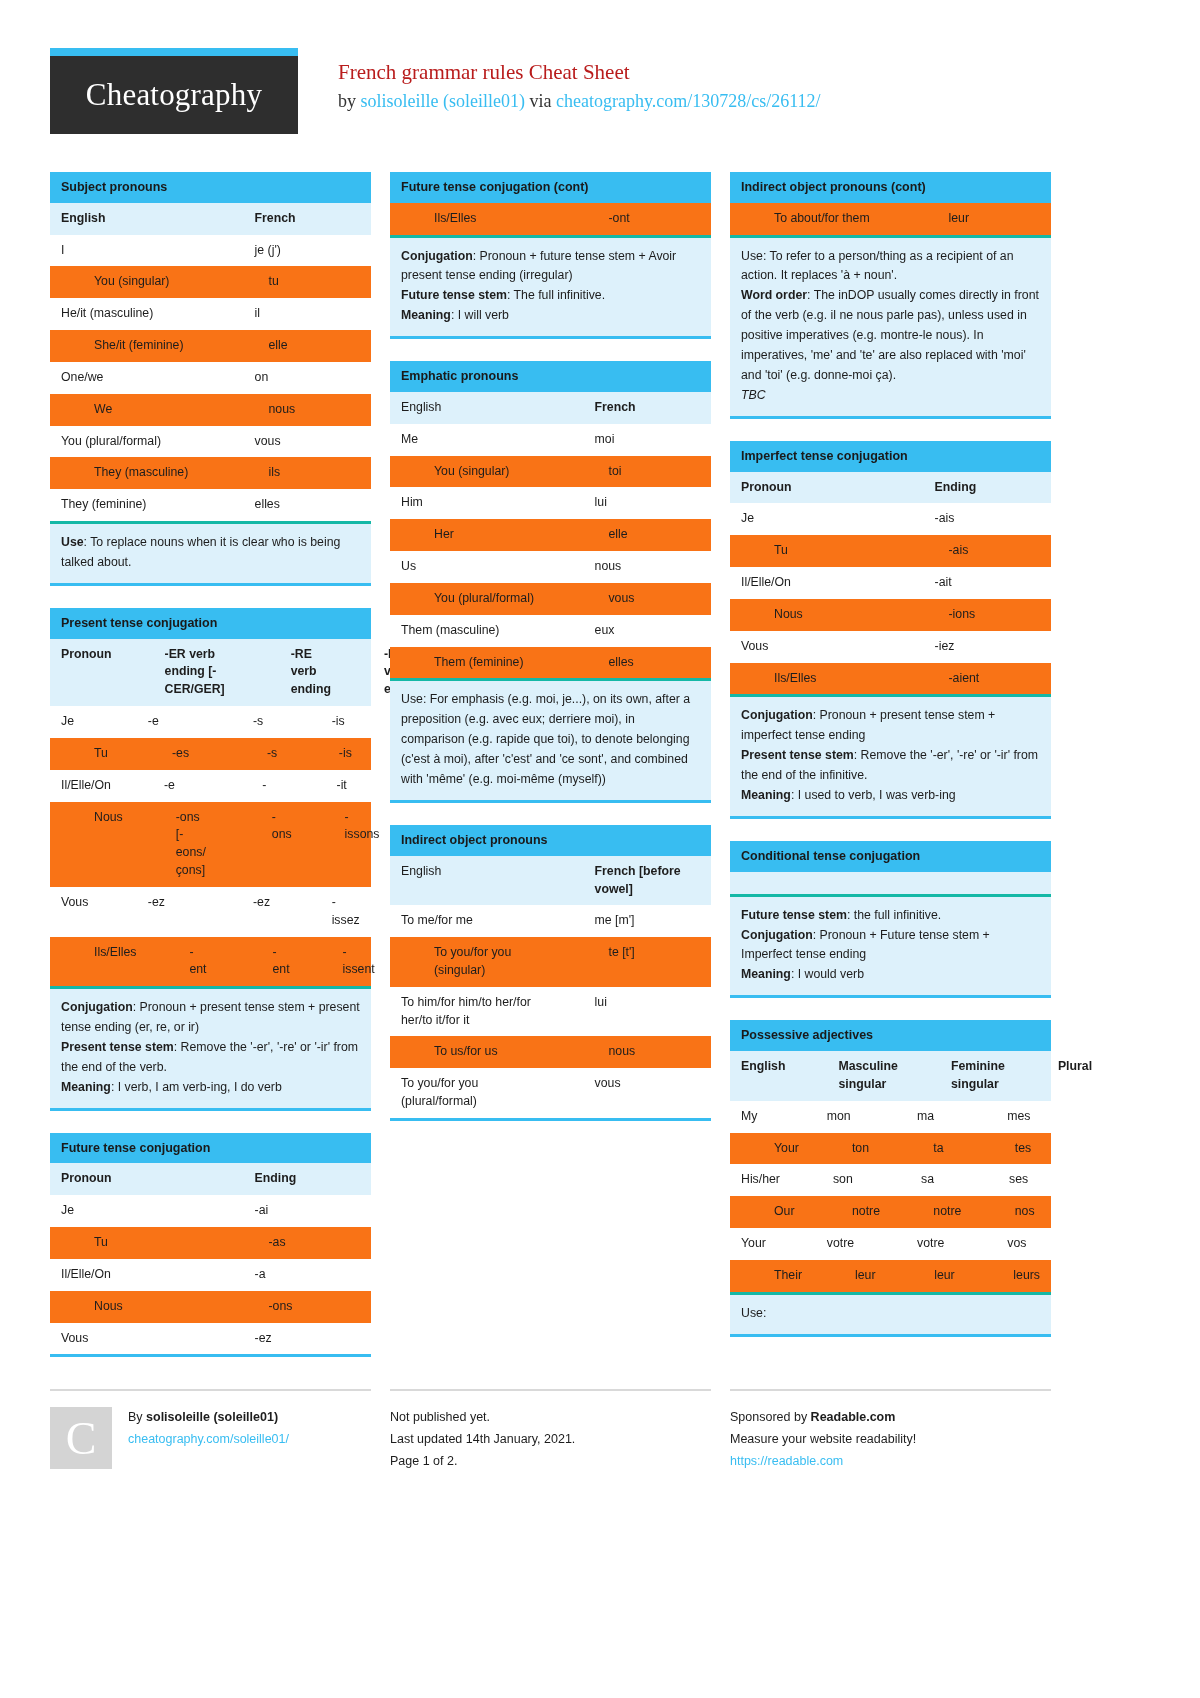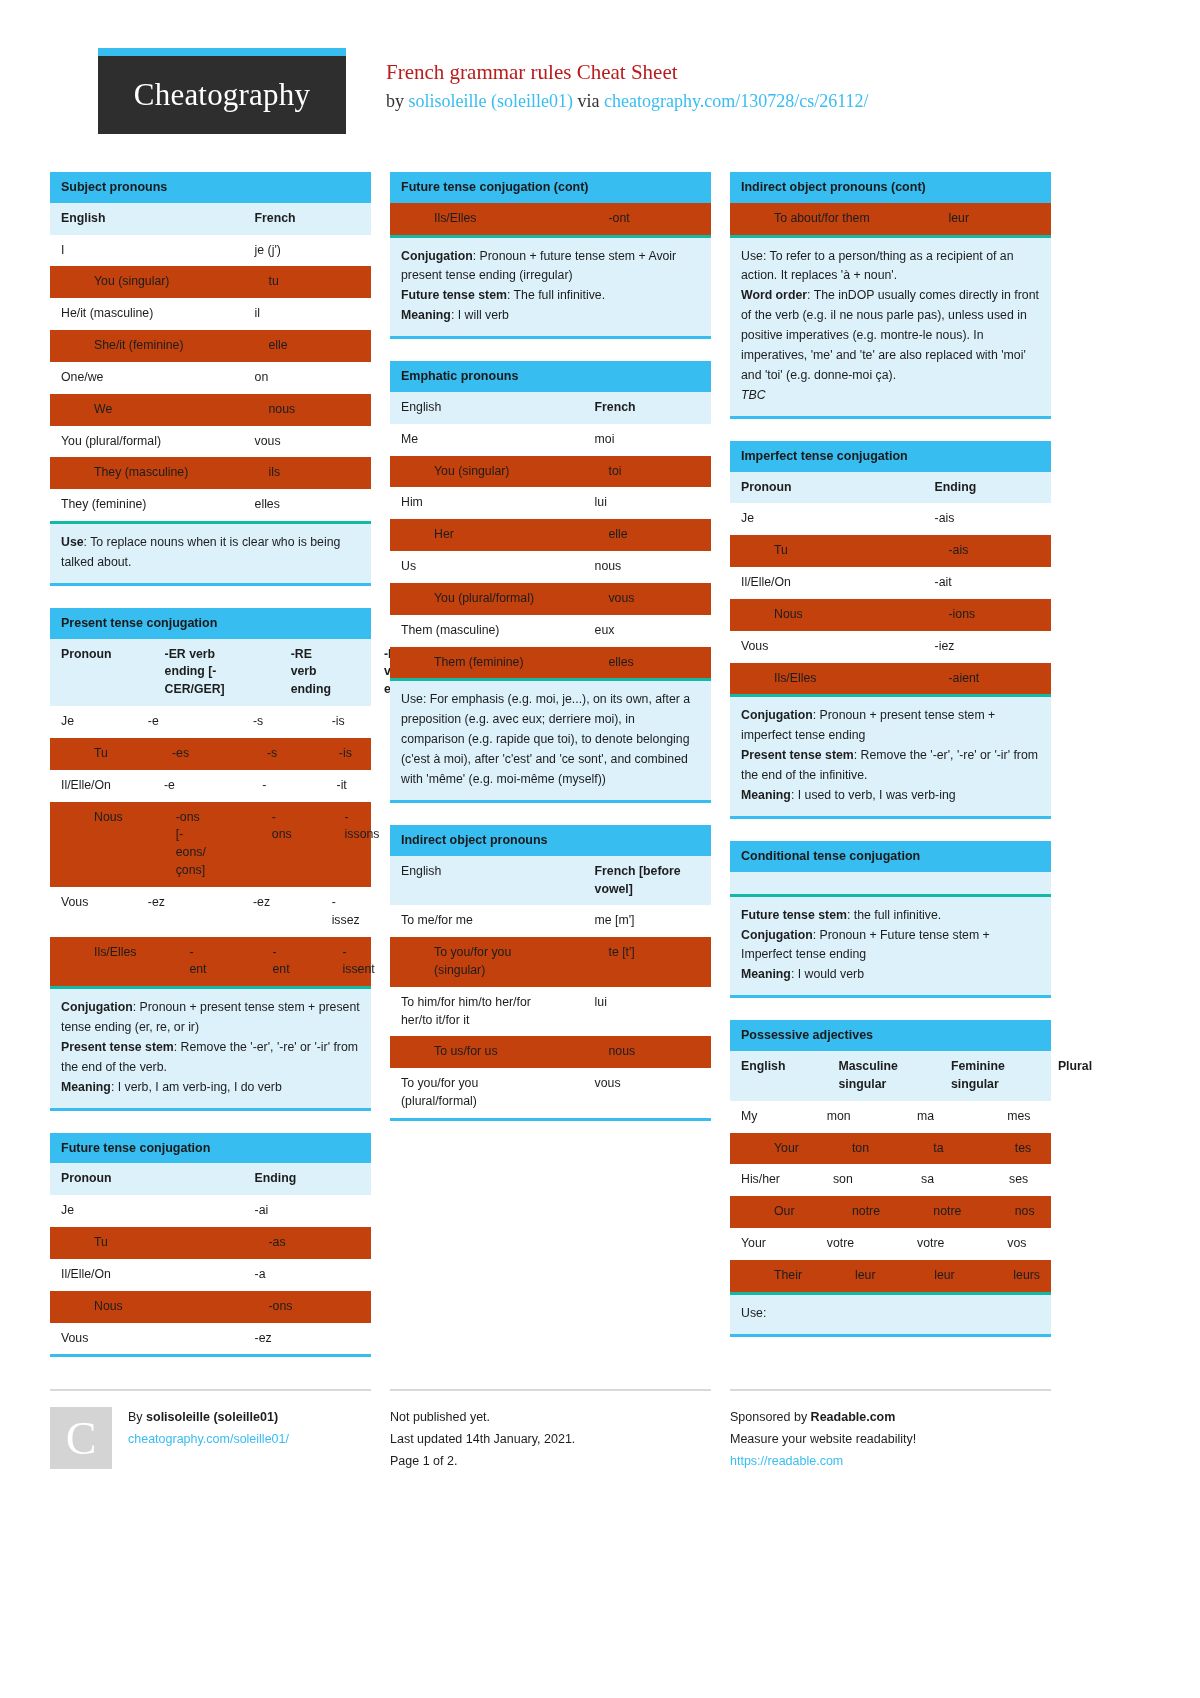--- a/index.html
+++ b/index.html
@@ -7,21 +7,21 @@
     width: 1200px;
     height: 1698px;
     background: #ffffff;
     font-family: "Liberation Sans", sans-serif;
   }
   body { padding: 0; position: relative; }
 
   .page { width: 1200px; padding: 48px 50px 0 50px; }
 
   
-  .header { display: flex; align-items: flex-start; height: 100px; margin-bottom: 24px; margin-left: 48px; }
+  .header { display: flex; align-items: flex-start; height: 100px; margin-bottom: 24px; }
   .logo-wrap { width: 248px; margin-right: 40px; }
   .logo-bar { height: 8px; background: #38bdf1; width: 100%; }
   .logo-box {
     background: #2e2e2e; height: 78px; display: flex;
     align-items: center; justify-content: center;
   }
   .logo-text {
     color: #ffffff; font-family: "Liberation Serif", serif;
     font-size: 31px; letter-spacing: .2px;
   }
@@ -43,21 +43,21 @@
   
   .card { margin-bottom: 22px; border-bottom: 3px solid #38bdf1; }
   .card-title {
     background: #38bdf1; color: #1a1a1a; font-size: 12.5px;
     font-weight: bold; padding: 9px 11px 8px 11px; line-height: 1.1;
   }
   .row {
     display: flex; font-size: 12.3px; color: #1d1d1d;
     padding: 7px 11px; line-height: 1.45; align-items: flex-start; gap: 47px;
   }
-  .row.alt { background: #c2410c; padding-left: 44px; }
+  .row.alt { background: #f97316; padding-left: 44px; }
   .row.plain { background: #ffffff; }
   .row.hdr { background: #ddf1fb; font-weight: bold; }
   .row.hdr .c { font-weight: bold; }
   .c { padding-right: 6px; }
   .c:last-child { padding-right: 0; }
 
   
   .w2a { width: 58%; } .w2b { width: 42%; }
   
   .w4a { width: 27%; } .w4b { width: 31%; } .w4c { width: 21%; margin-left: 13px; } .w4d { width: 21%; }

